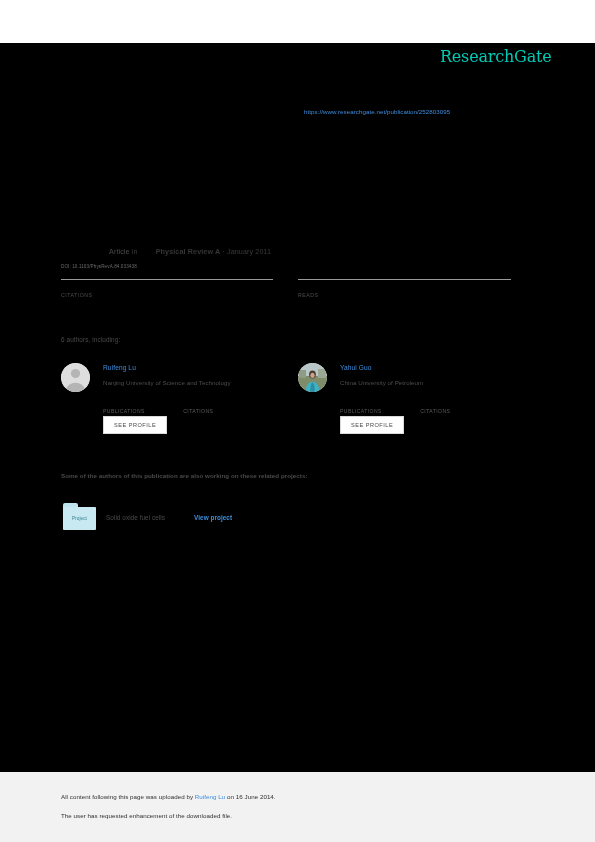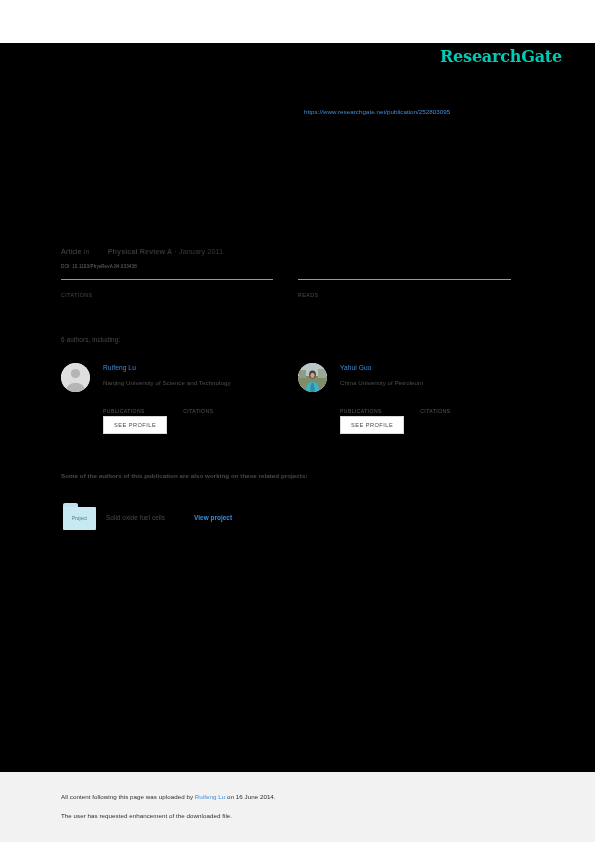--- a/index.html
+++ b/index.html
@@ -43,21 +43,21 @@
     width: 595px; height: 70px;
     background: #f2f2f2;
   }
 
   
   .rg-logo {
     position: absolute;
     left: 440px; top: 47px;
     font-family: "DejaVu Serif", serif;
     font-size: 16px;
-    font-weight: bold;
+    font-weight: normal;
     color: #00cbb5;
     letter-spacing: -0.2px;
     white-space: nowrap;
   }
 
   
   .rg-url {
     position: absolute;
     left: 304px; top: 108px;
     font-size: 6.2px;
@@ -69,21 +69,21 @@
 
   
   .article-meta {
     position: absolute;
     left: 61px; top: 247px;
     font-size: 7.2px;
     color: #3a3a3a;
     white-space: nowrap;
     letter-spacing: 0.1px;
   }
-  .article-meta .lbl { color: #4a4a4a; }
+  .article-meta .lbl { color: #4a4a4a; margin-left: 48px; }
   .article-meta .it { }
   .article-meta .jrnl { font-weight: bold; color: #353535; padding-left: 16px; }
 
   .doi-line {
     position: absolute;
     left: 61px; top: 264px;
     font-size: 4.6px;
     color: #6b6b6b;
     white-space: nowrap;
     letter-spacing: 0.1px;

